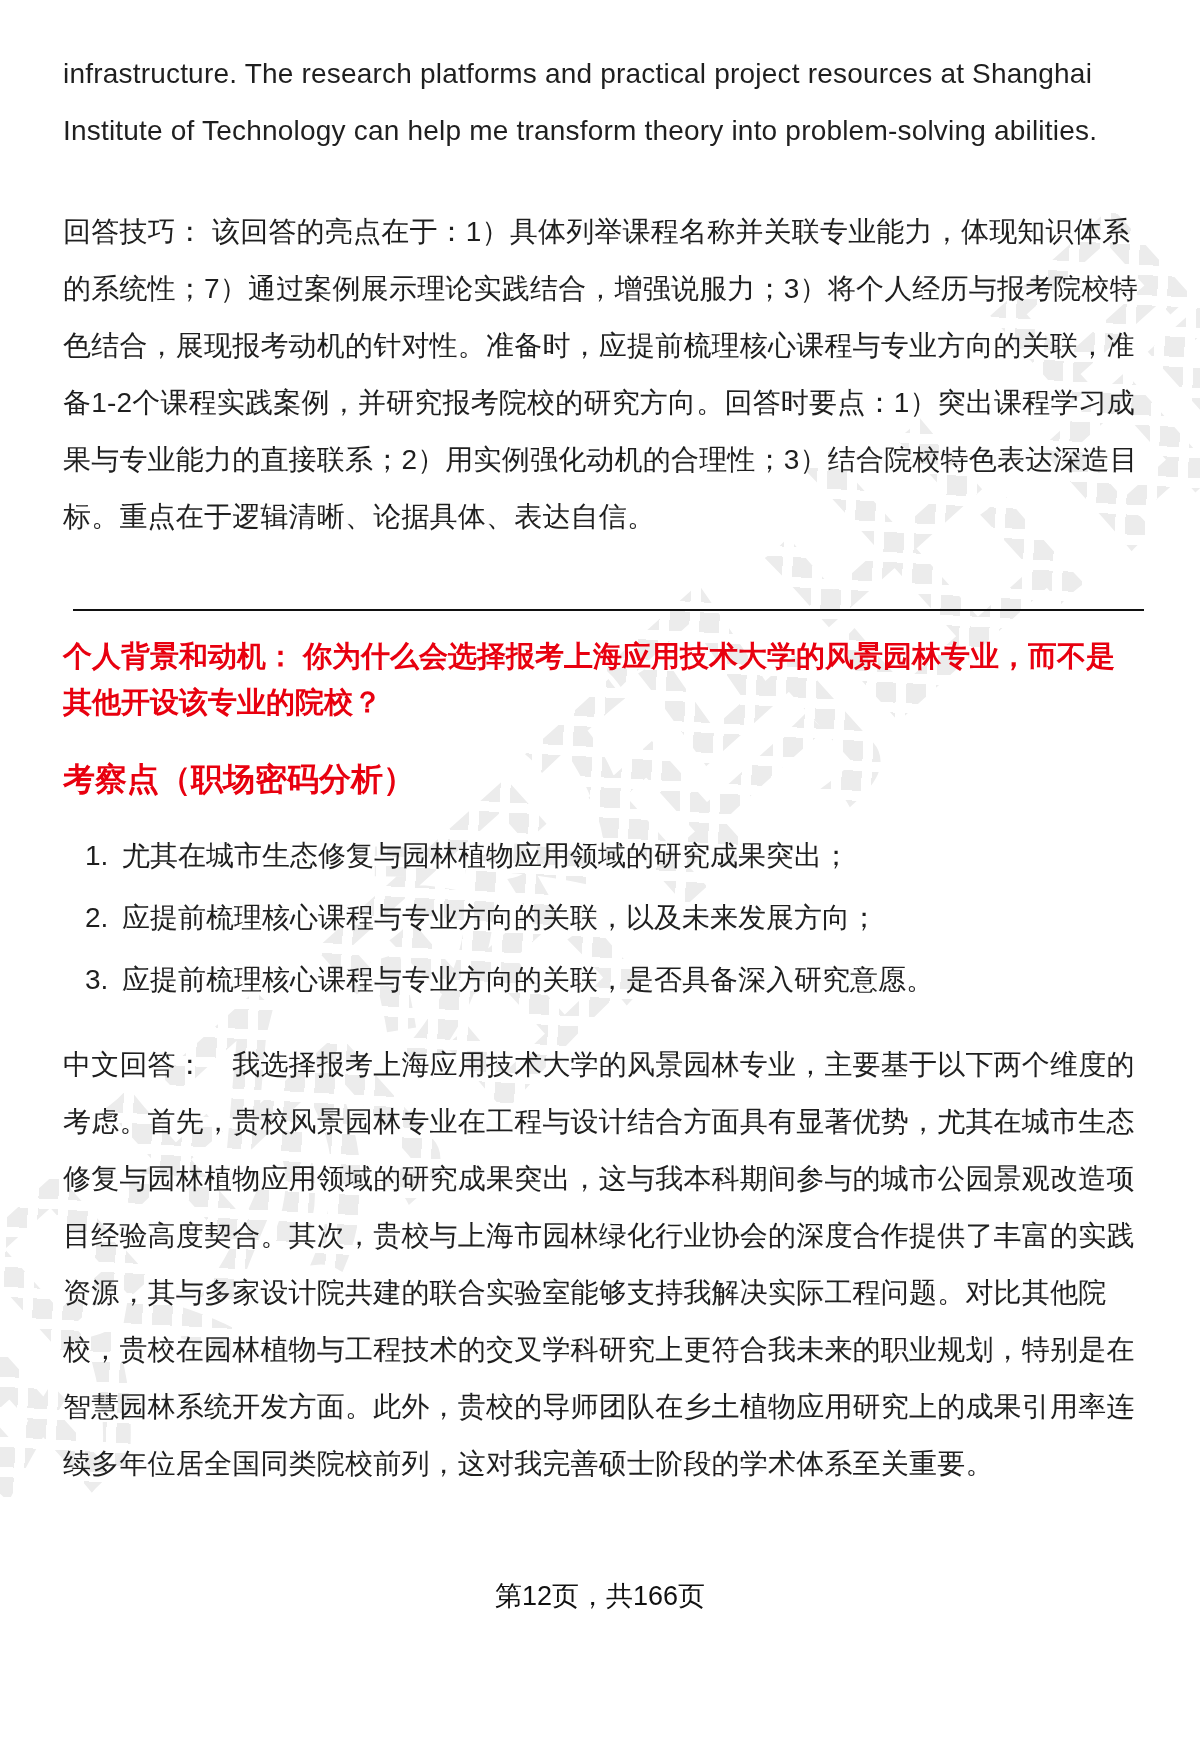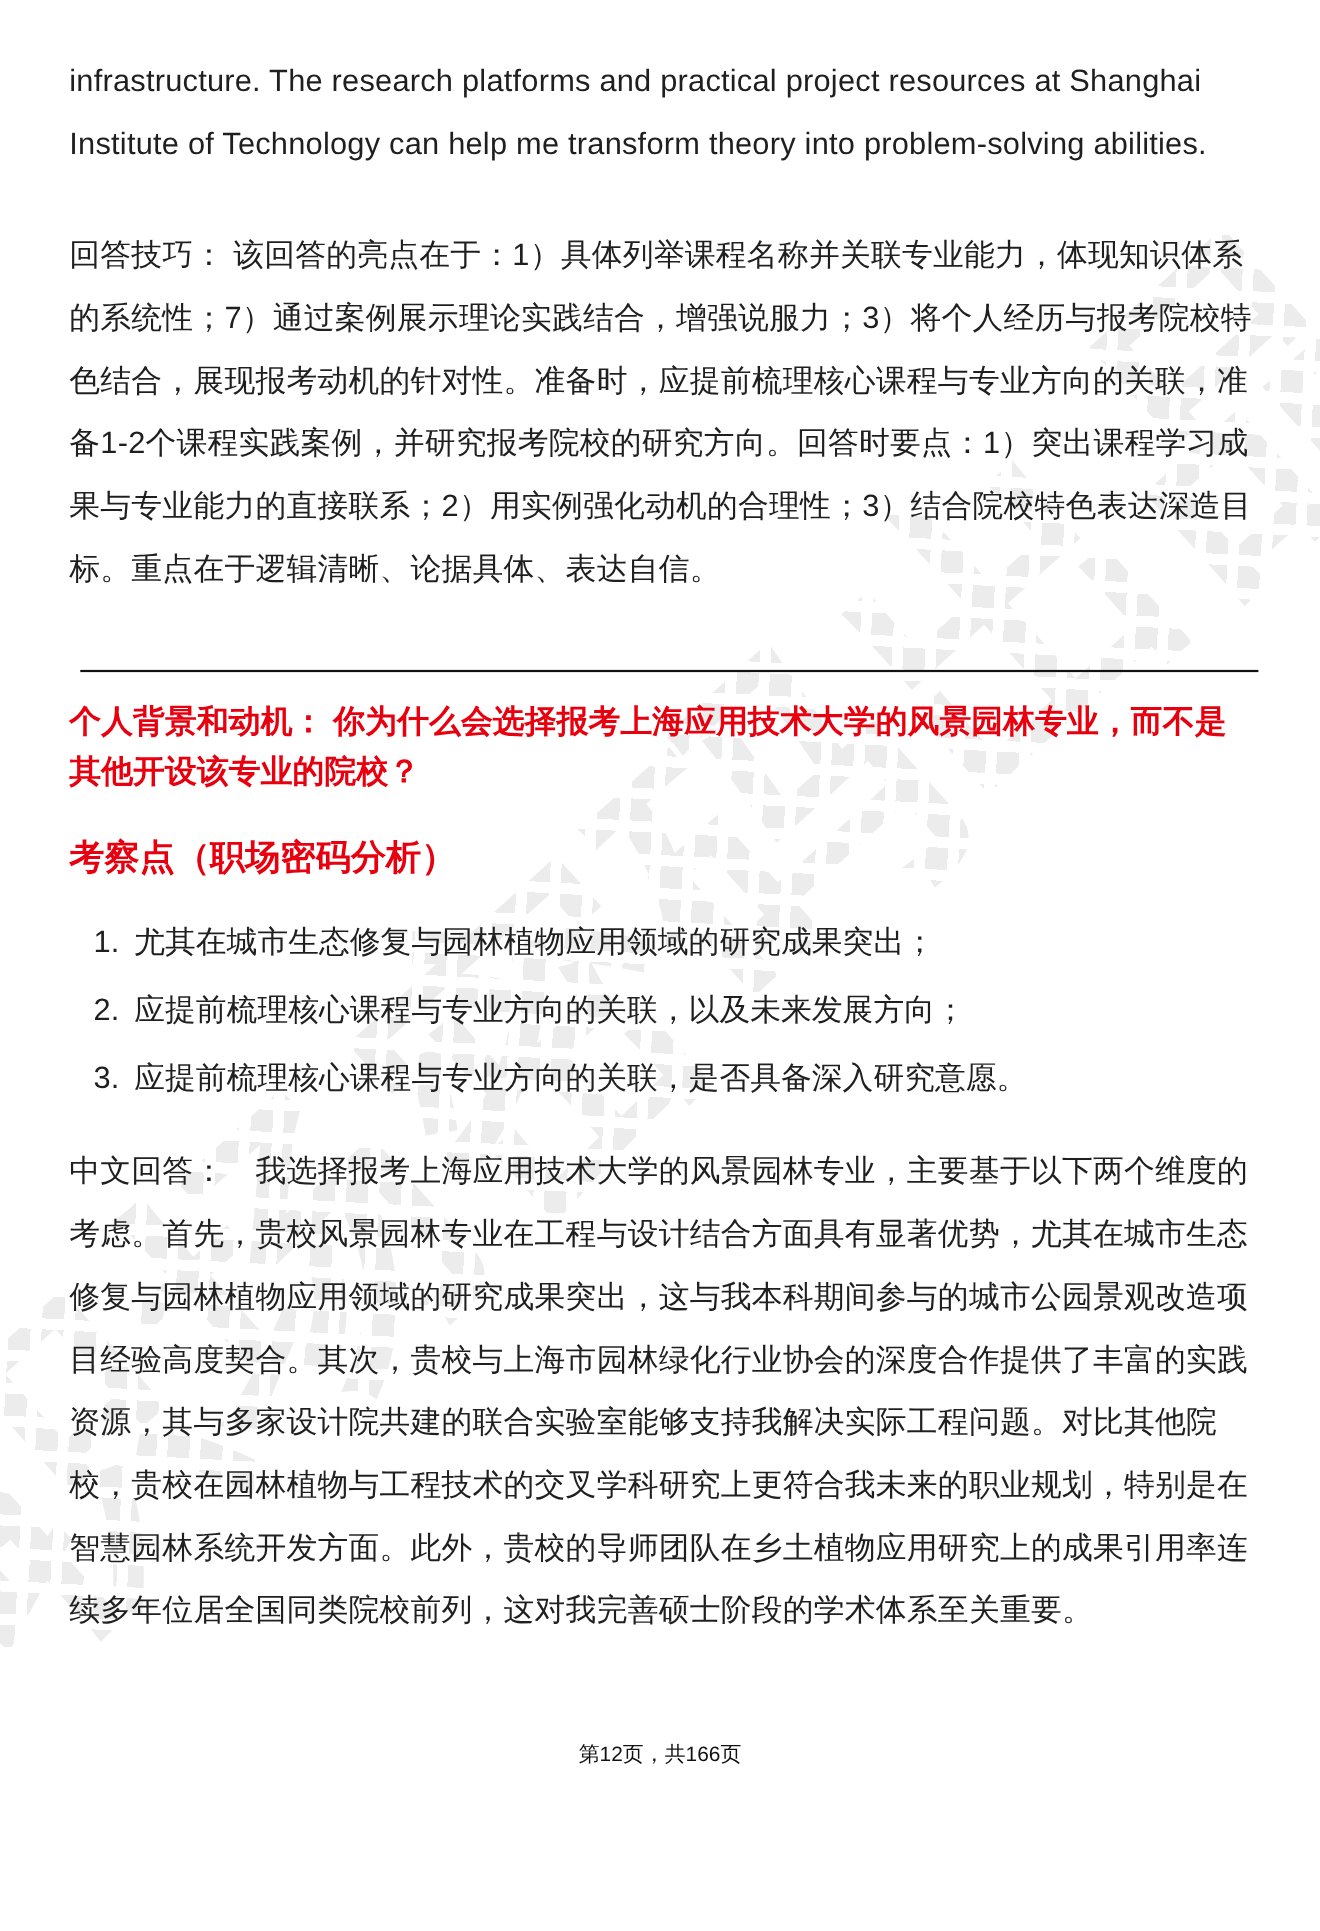--- a/index.html
+++ b/index.html
@@ -92,21 +92,21 @@
     flex:0 0 37px;
   }
   .answer-zh{
     margin-top:28px;
   }
   .footer{
     position:relative;
     z-index:1;
     margin-top:84px;
     text-align:center;
-    font-size:19px;
+    font-size:27px;
     line-height:40px;
     color:#111111;
   }
 </style>
 </head>
 <body>
 
 <div class="page">
 
   <div class="watermark">职场密码出品</div>

